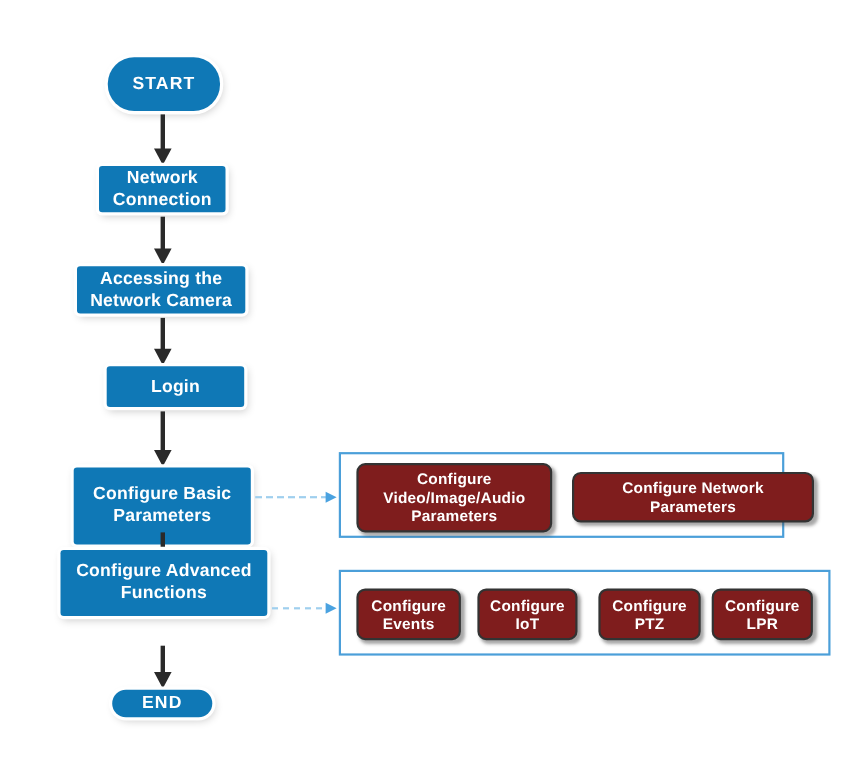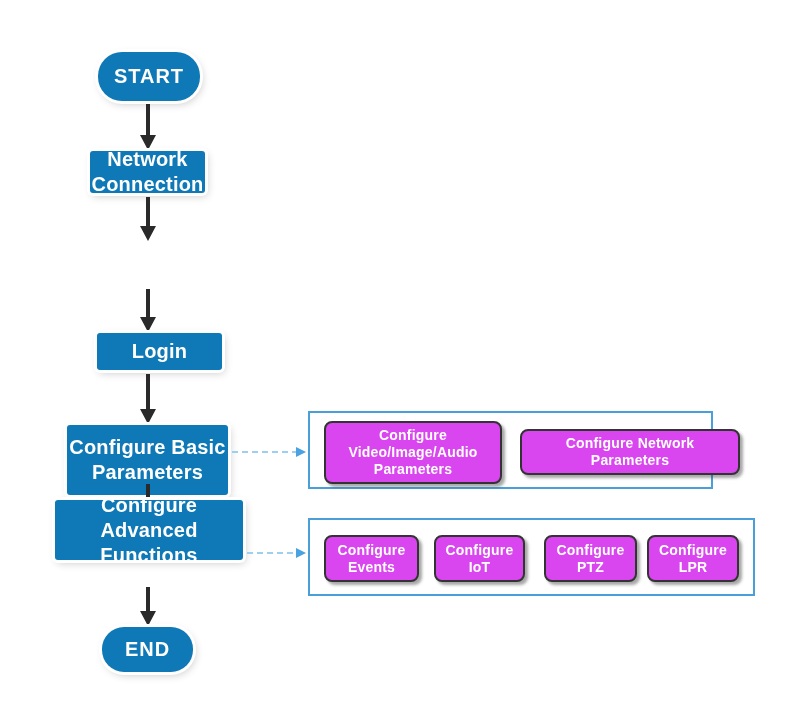--- a/index.html
+++ b/index.html
@@ -10,21 +10,21 @@
     background: #ffffff;
     font-family: "Liberation Sans", sans-serif;
     overflow: hidden;
   }
   
   .node {
     position: absolute;
     background: #0f78b6;
     color: #ffffff;
     font-weight: bold;
-    font-size: 20px;
+    font-size: 16px;
     line-height: 1.25;
     letter-spacing: 0.2px;
     display: flex;
     align-items: center;
     justify-content: center;
     text-align: center;
     white-space: pre-line;
     border-radius: 3px;
     box-shadow: 0 0 0 3px #ffffff, 2px 3px 8px rgba(0,0,0,0.22);
     box-sizing: border-box;
@@ -69,21 +69,21 @@
   
   .group {
     position: absolute;
     border: 2px solid #4b9fd9;
     background: #ffffff;
     box-sizing: border-box;
   }
   
   .subnode {
     position: absolute;
-    background: #d946ef;
+    background: #7f1d1d;
     border: 2px solid #333333;
     border-radius: 8px;
     color: #ffffff;
     font-weight: bold;
     font-size: 14px;
     line-height: 1.2;
     letter-spacing: 0.2px;
     display: flex;
     align-items: center;
     justify-content: center;
@@ -110,20 +110,24 @@
   <div class="node" style="left:90px; top:151px; width:115px; height:42px;justify-content:center;">
     <span>Network
 Connection</span>
   </div>
 
   <div class="varrow" style="left:140px; top:197px; height:44px;">
     <div class="shaft"></div>
     <div class="head"></div>
   </div>
 
+  <div class="node" style="left:70px; top:242px; width:153px; height:43px;">
+    <span>Accessing the
+Network Camera</span>
+  </div>
 
   <div class="varrow" style="left:140px; top:289px; height:43px;">
     <div class="shaft"></div>
     <div class="head"></div>
   </div>
 
   <div class="node" style="left:97px; top:333px; width:125px; height:37px;">
     <span>Login</span>
   </div>
 
@@ -145,21 +149,21 @@
   <div class="node" style="left:55px; top:500px; width:188px; height:60px;">
     <span>Configure Advanced
 Functions</span>
   </div>
 
   <div class="varrow" style="left:140px; top:587px; height:39px;">
     <div class="shaft"></div>
     <div class="head"></div>
   </div>
 
-  <div class="node terminal" style="left:102px; top:627px; width:91px; height:45px; border-radius:22px;">
+  <div class="node terminal" style="left:102px; top:627px; width:91px; height:25px; border-radius:22px;">
     <span>END</span>
   </div>
 
   <div class="darrow" style="left:232px; top:446px; width:74px;">
     <div class="dashes"></div>
     <div class="head"></div>
   </div>
 
   <div class="darrow" style="left:247px; top:547px; width:59px;">
     <div class="dashes"></div>

